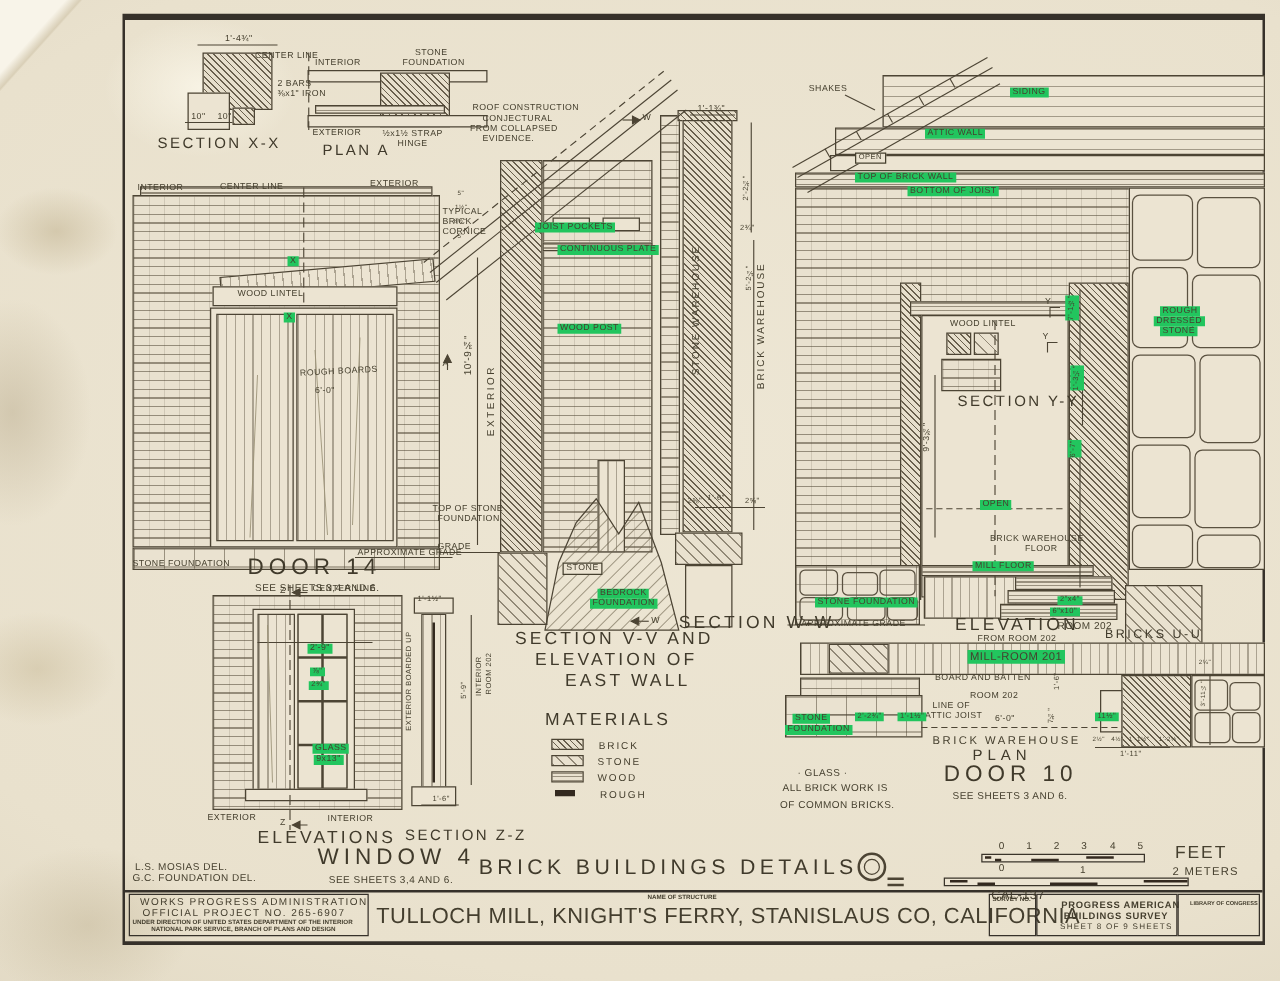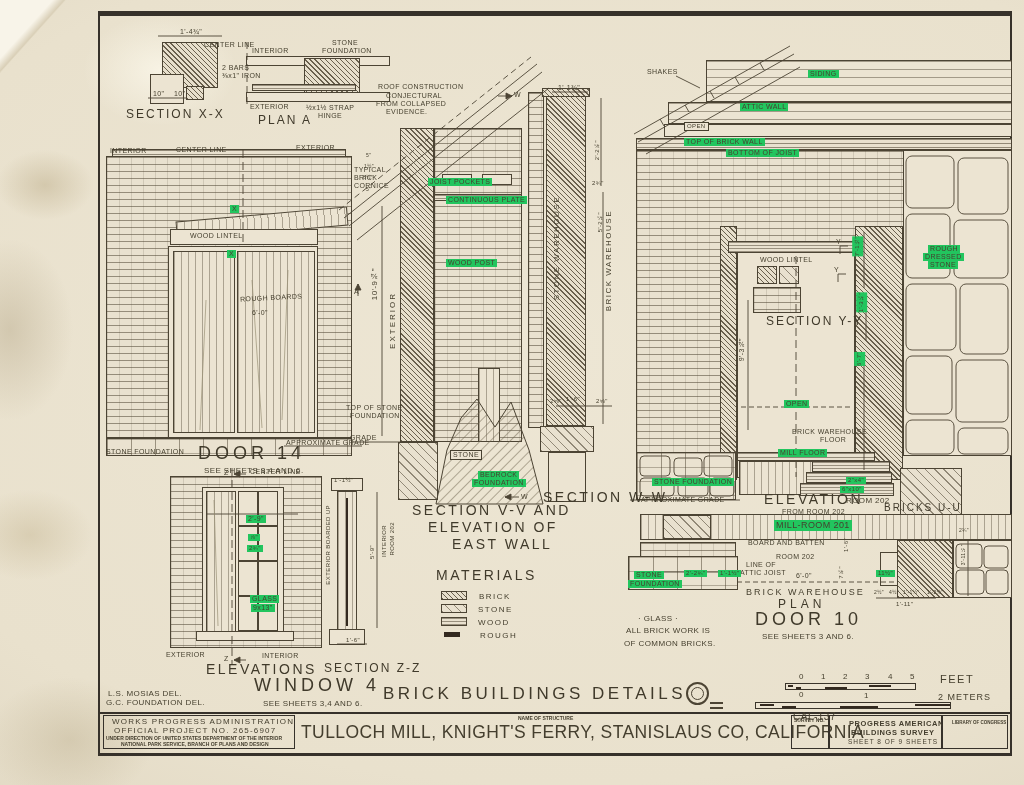--- a/index.html
+++ b/index.html
@@ -409,21 +409,21 @@
 <div class="big" style="left:383px;top:684px;font-size:17px;letter-spacing:3.5px">BRICK BUILDINGS DETAILS</div>
 <div id="stamp"></div>
 <div id="stampbars"></div>
 
 <div class="lb" style="left:799px;top:672px;font-size:8px">0</div>
 <div class="lb" style="left:821px;top:672px;font-size:8px">1</div>
 <div class="lb" style="left:843px;top:672px;font-size:8px">2</div>
 <div class="lb" style="left:865px;top:672px;font-size:8px">3</div>
 <div class="lb" style="left:888px;top:672px;font-size:8px">4</div>
 <div class="lb" style="left:910px;top:672px;font-size:8px">5</div>
-<div class="lb" style="left:940px;top:673px;font-size:11px;letter-spacing:1.5px">FEET</div>
+<div class="lb" style="left:940px;top:673px;font-size:14px;letter-spacing:1.5px">FEET</div>
 <div class="sb" style="left:785px;top:683px;width:131px;height:7px">
   <div class="a ink" style="left:2px;top:1px;width:5px;height:2px"></div>
   <div class="a ink" style="left:10px;top:3px;width:5px;height:2px"></div>
   <div class="a ink" style="left:39px;top:3px;width:22px;height:2px"></div>
   <div class="a ink" style="left:83px;top:1px;width:22px;height:2px"></div>
 </div>
 <div class="lb" style="left:799px;top:690px;font-size:8px">0</div>
 <div class="lb" style="left:864px;top:691px;font-size:8px">1</div>
 <div class="lb" style="left:938px;top:692px;font-size:9px;letter-spacing:1px">2 METERS</div>
 <div class="sb" style="left:755px;top:702px;width:196px;height:7px">

